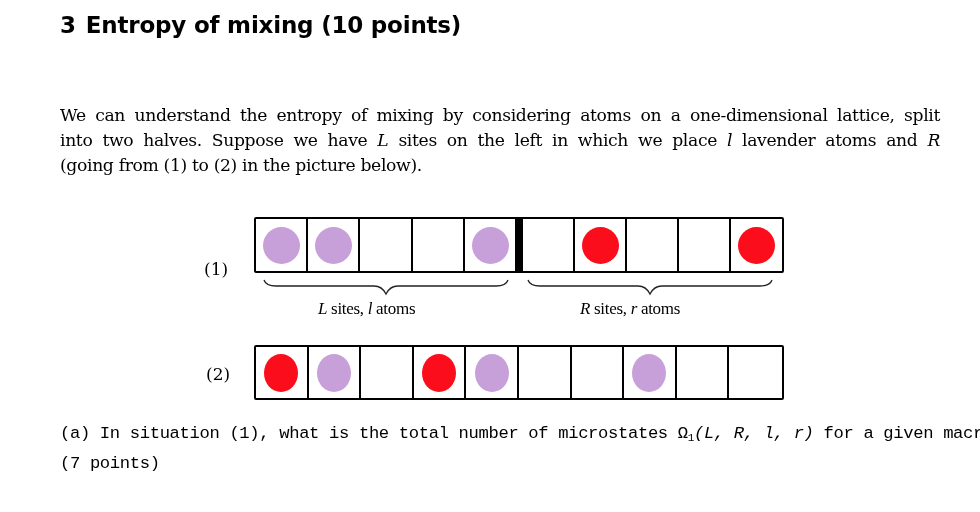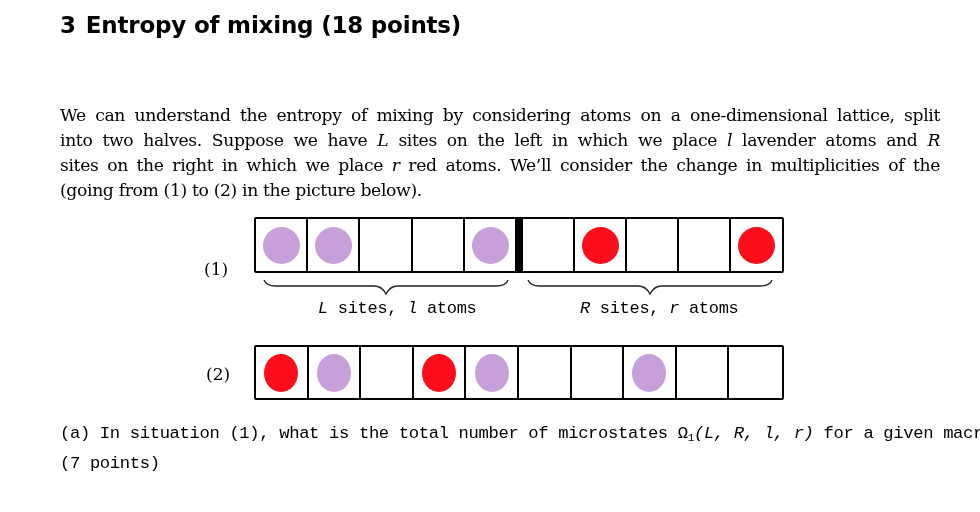--- a/index.html
+++ b/index.html
@@ -30,41 +30,40 @@
     border-right: 2.5px solid #000; display: flex; align-items: center; justify-content: center;
   }
   .cell:last-child { border-right: none; }
   .cell.divider { border-right: 8px solid #000; }
   .atom { width: 37px; height: 37px; border-radius: 50%; }
   .atom.lavender { background: #c7a0da; }
   .atom.red { background: #fc0d1b; }
   .row2 .atom { width: 34px; height: 38px; }
   .brace { position: absolute; }
   .brace-label {
-    position: absolute; font-family: Liberation Mono, monospace; font-size: 17px; white-space: nowrap;
+    position: absolute; font-family: Liberation Serif, serif; font-size: 17px; white-space: nowrap;
     letter-spacing: -0.3px;
   }
   .question {
     position: absolute; left: 60px; top: 421px; width: 880px;
     font-family: Liberation Mono, monospace; font-size: 17.2px; line-height: 25px; letter-spacing: -0.35px;
   }
   .question .line { display: block; white-space: nowrap; }
   sub { font-size: 11px; vertical-align: -3px; font-style: normal; }
 </style>
 </head>
 <body>
 
 <div class="heading">
-  <span class="num">3</span><span>Entropy of mixing (18 points)</span>
+  <span class="num">3</span><span>Entropy of mixing (10 points)</span>
 </div>
 
 <div class="para">
   <span class="line">We can understand the entropy of mixing by considering atoms on a one-dimensional lattice, split</span>
   <span class="line"><span>into two halves.  Suppose we have </span><span class="m">L</span><span> sites on the left in which we place </span><span class="m">l</span><span> lavender atoms and </span><span class="m">R</span></span>
-  <span class="line"><span>sites on the right in which we place </span><span class="m">r</span><span> red atoms.  We’ll consider the change in multiplicities of the</span></span>
   <span class="line last">(going from (1) to (2) in the picture below).</span>
 </div>
 
 <div class="row-label" style="left:204px; top:259px;">(1)</div>
 <div class="lattice row1" id="row1" style="left:254px; top:217px; width:530px; height:56px;">
     <div class="cell" style="width: 52px;">
       <div class="atom lavender"></div>
     </div>
     <div class="cell" style="width: 52px;">
       <div class="atom lavender"></div>

